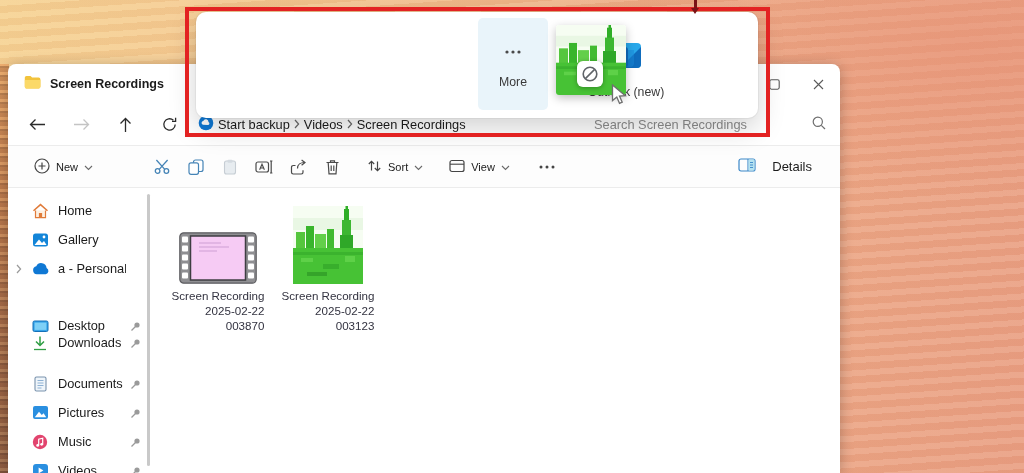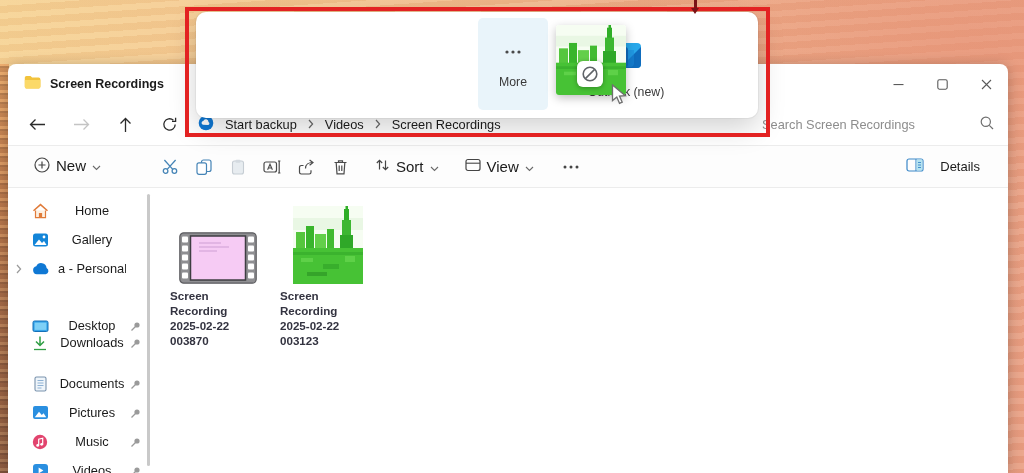--- a/index.html
+++ b/index.html
@@ -15,58 +15,58 @@
       repeating-linear-gradient(176deg, rgba(255,255,255,.10) 0 6px, rgba(190,120,100,.08) 6px 13px),
       linear-gradient(100deg, #f6d291 0%, #f4c68e 28%, #efae86 58%, #e99d80 100%);
   }
   .wallpaper-left { position:absolute; left:0; top:64px; width:9px; height:409px;
     background:
       repeating-linear-gradient(0deg, rgba(60,25,15,.25) 0 2px, rgba(255,200,140,.18) 2px 5px, rgba(120,60,35,.22) 5px 9px),
       linear-gradient(to bottom, #eba969 0%, #cf8b58 30%, #ad744f 62%, #936449 100%);
   }
 
   
-  .window { position:absolute; left:8px; top:64px; width:1000px; height:409px;
+  .window { position:absolute; left:8px; top:64px; width:832px; height:409px;
     background:#fff; border-radius:8px 8px 0 0; box-shadow:0 2px 14px rgba(0,0,0,.25); }
 
   .titlebar { position:absolute; left:0; top:0; width:100%; height:40px; display:flex; align-items:center; }
   .tab { display:flex; align-items:center; gap:9px; padding-left:16px; height:100%; }
   .tab-label { font-size:12.5px; font-weight:bold; color:#1b1b1b; }
   .win-controls { margin-left:auto; display:flex; height:100%; }
   .win-btn { width:44px; height:100%; display:flex; align-items:center; justify-content:center; }
 
   .navbar { position:absolute; left:0; top:40px; width:100%; height:42px; display:flex; align-items:center;
     border-bottom:1px solid #ececec; }
   .nav-arrows { display:flex; align-items:center; gap:14px; padding-left:14px; }
   .nav-btn { width:30px; height:30px; display:flex; align-items:center; justify-content:center; border-radius:4px; }
-  .breadcrumb { display:flex; align-items:center; gap:7px; margin-left:14px; font-size:12.8px; color:#1b1b1b; white-space:nowrap; }
+  .breadcrumb { display:flex; align-items:center; gap:0; margin-left:14px; font-size:12.8px; color:#1b1b1b; white-space:nowrap; }
   .crumb { padding:3px 4px; border-radius:4px; }
   .searchbox { margin-left:auto; margin-right:14px; width:232px; height:30px; display:flex; align-items:center; border-radius:4px; }
   .searchbox input { flex:1; border:none; outline:none; font-size:12.8px; color:#0f172a; background:transparent; font-family:"Liberation Sans",sans-serif; }
   .searchbox input::placeholder { color:#8d8d8d; }
 
   .toolbar { position:absolute; left:0; top:82px; width:100%; height:42px; display:flex; align-items:center;
     padding:0 20px; border-bottom:1px solid #ececec; background:#fdfdfd; border-radius:0; }
-  .tb-group { display:flex; gap:6px; font-size:15px; color:#1b1b1b; padding:5px 6px; border-radius:4px; }
+  .tb-group { display:flex; align-items:center; gap:6px; font-size:11px; color:#1b1b1b; padding:5px 6px; border-radius:4px; }
   .tb-icon { width:34px; height:30px; display:flex; align-items:center; justify-content:center; border-radius:4px; }
   .details-btn { margin-left:auto; display:flex; align-items:center; gap:16px; font-size:13px; color:#1b1b1b; padding:5px 8px; border-radius:4px; }
 
   .content { position:absolute; left:0; top:124px; width:100%; height:285px; display:flex; overflow:hidden; }
-  .sidebar { position:relative; width:150px; height:100%; flex:none; overflow:hidden;text-align:center; }
+  .sidebar { position:relative; width:150px; height:100%; flex:none; overflow:hidden; }
   .side-row { position:absolute; left:0; width:136px; height:29px; display:flex; align-items:center; font-size:12.8px; color:#1b1b1b; }
   .side-chev { width:22px; display:flex; justify-content:center; }
   .side-ic { width:20px; display:flex; justify-content:center; margin-right:8px; }
   .side-label { flex:1; white-space:nowrap; overflow:hidden; }
   .side-pin { width:18px; display:flex; justify-content:center; }
   .side-scrollbar { position:absolute; right:8px; top:6px; width:3px; height:272px; background:#c9c9c9; border-radius:2px; }
 
   .main { position:relative; flex:1; height:100%; }
   .file-tile { position:absolute; width:96px; display:flex; flex-direction:column; align-items:center; }
   .file-thumb { height:84px; display:flex; align-items:flex-end; justify-content:center; }
-  .file-label { margin-top:4px; text-align:left; font-size:11.6px; line-height:15px; color:#333340;font-weight:bold; }
+  .file-label { margin-top:4px; text-align:right; font-size:11.6px; line-height:15px; color:#333340; }
 
   
   .popup { position:absolute; left:196px; top:12px; width:562px; height:106px; background:#fff;
     border-radius:10px; box-shadow:0 10px 28px rgba(0,0,0,.18), 0 0 0 1px rgba(0,0,0,.04); z-index:30; }
   .share-tile { position:absolute; display:flex; flex-direction:column; align-items:center; }
   .share-label { font-size:12.3px; color:#3a3a3a; margin-top:7px; white-space:nowrap; }
   .tile-outlook { left:382px; top:26px; width:96px; }
   .tile-more { left:282px; top:6px; width:70px; height:92px; background:#e9f4fa; border-radius:5px; justify-content:center; }
   .more-dots { margin-bottom:10px; }
 

